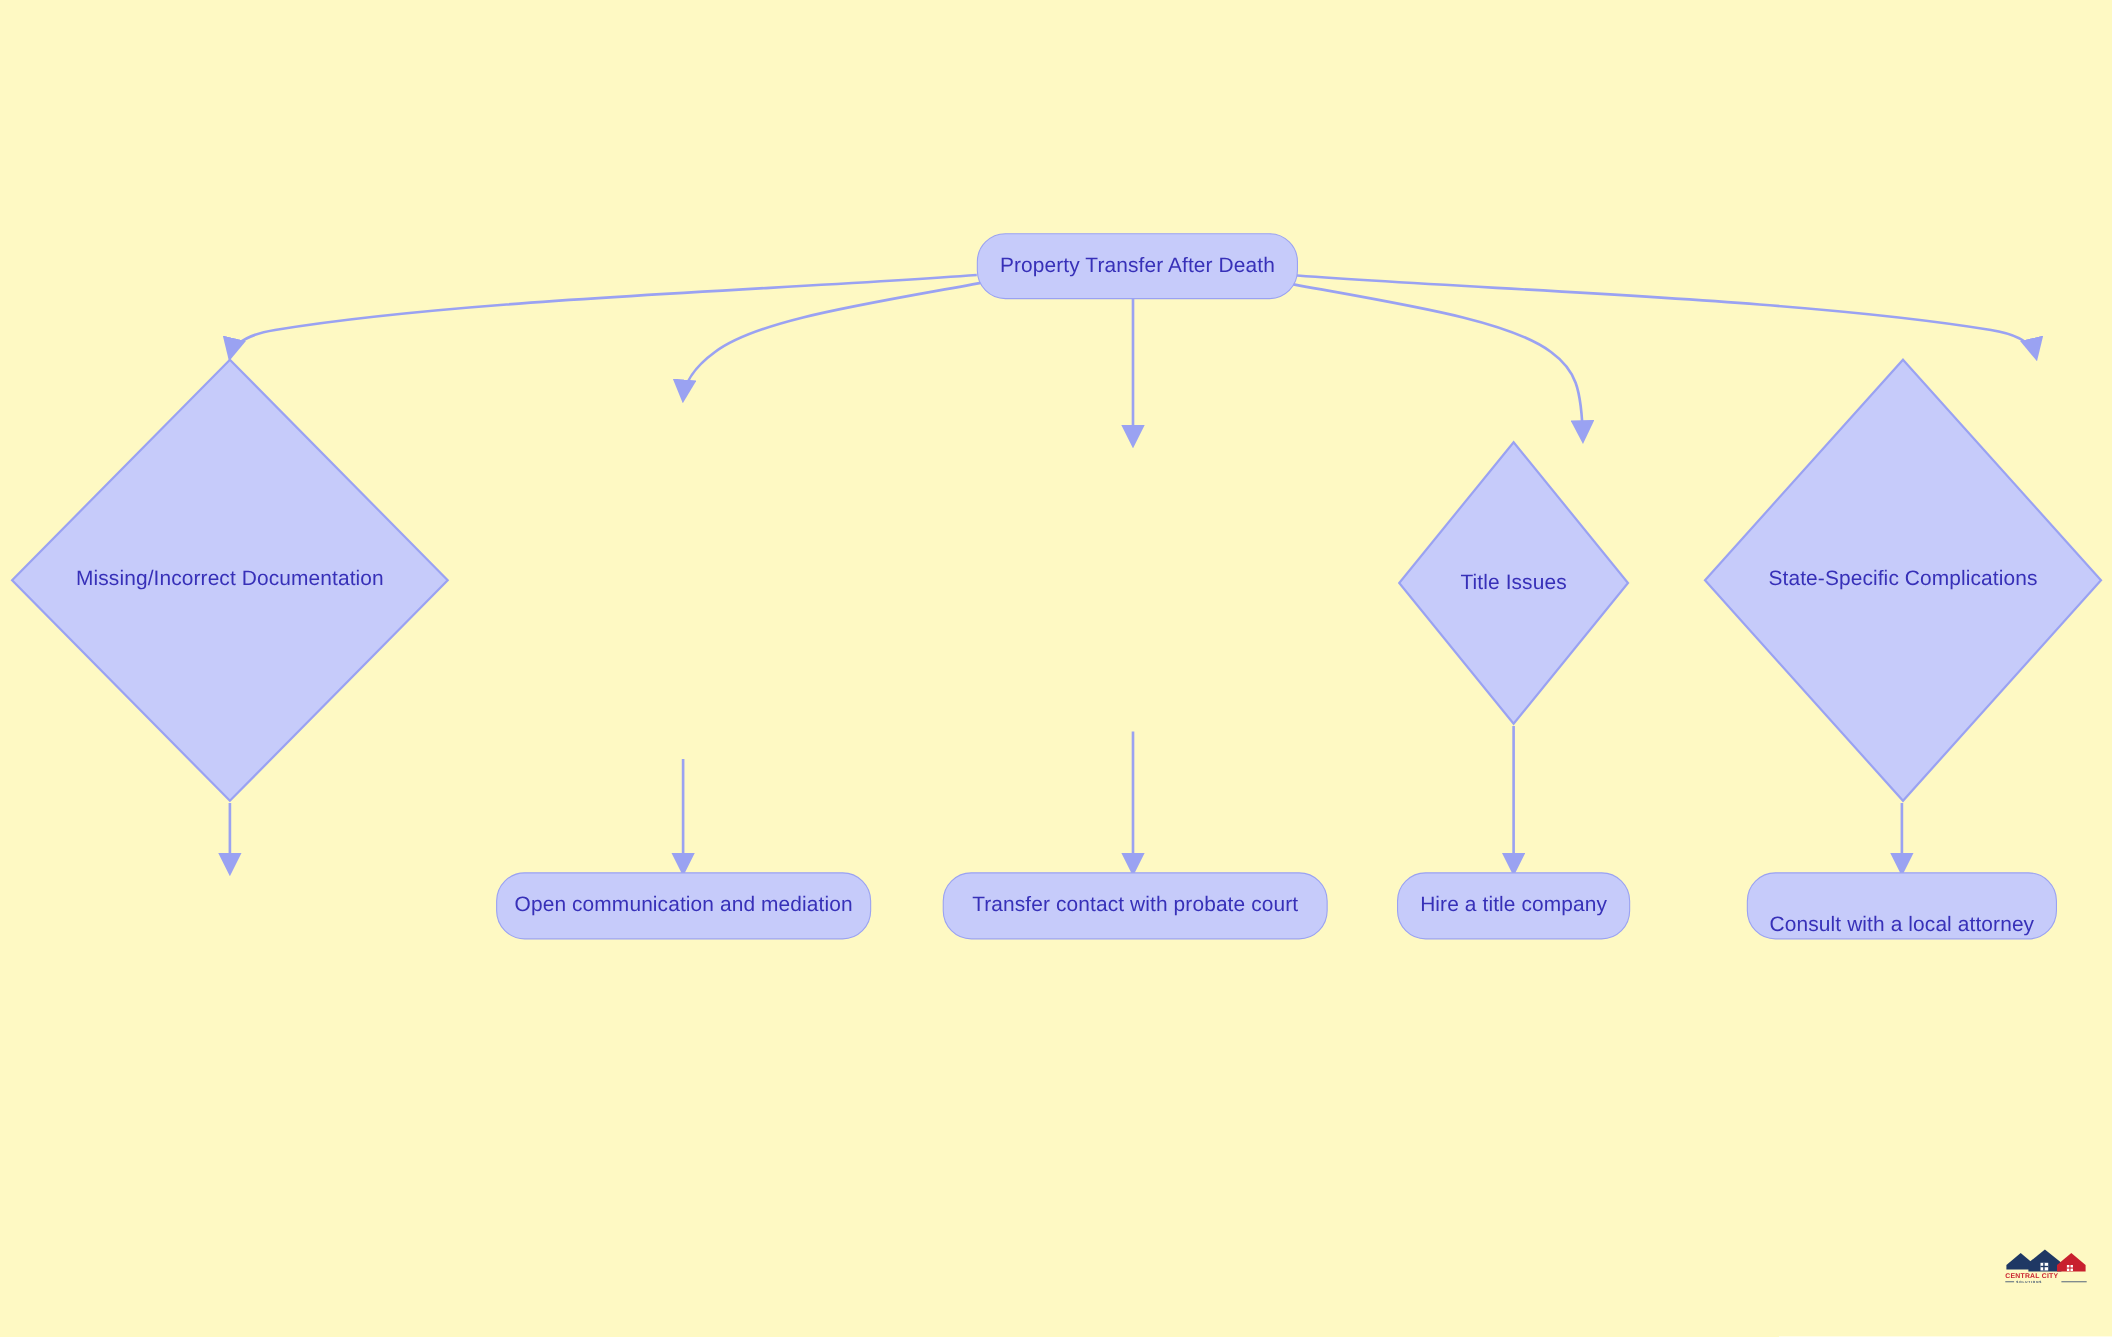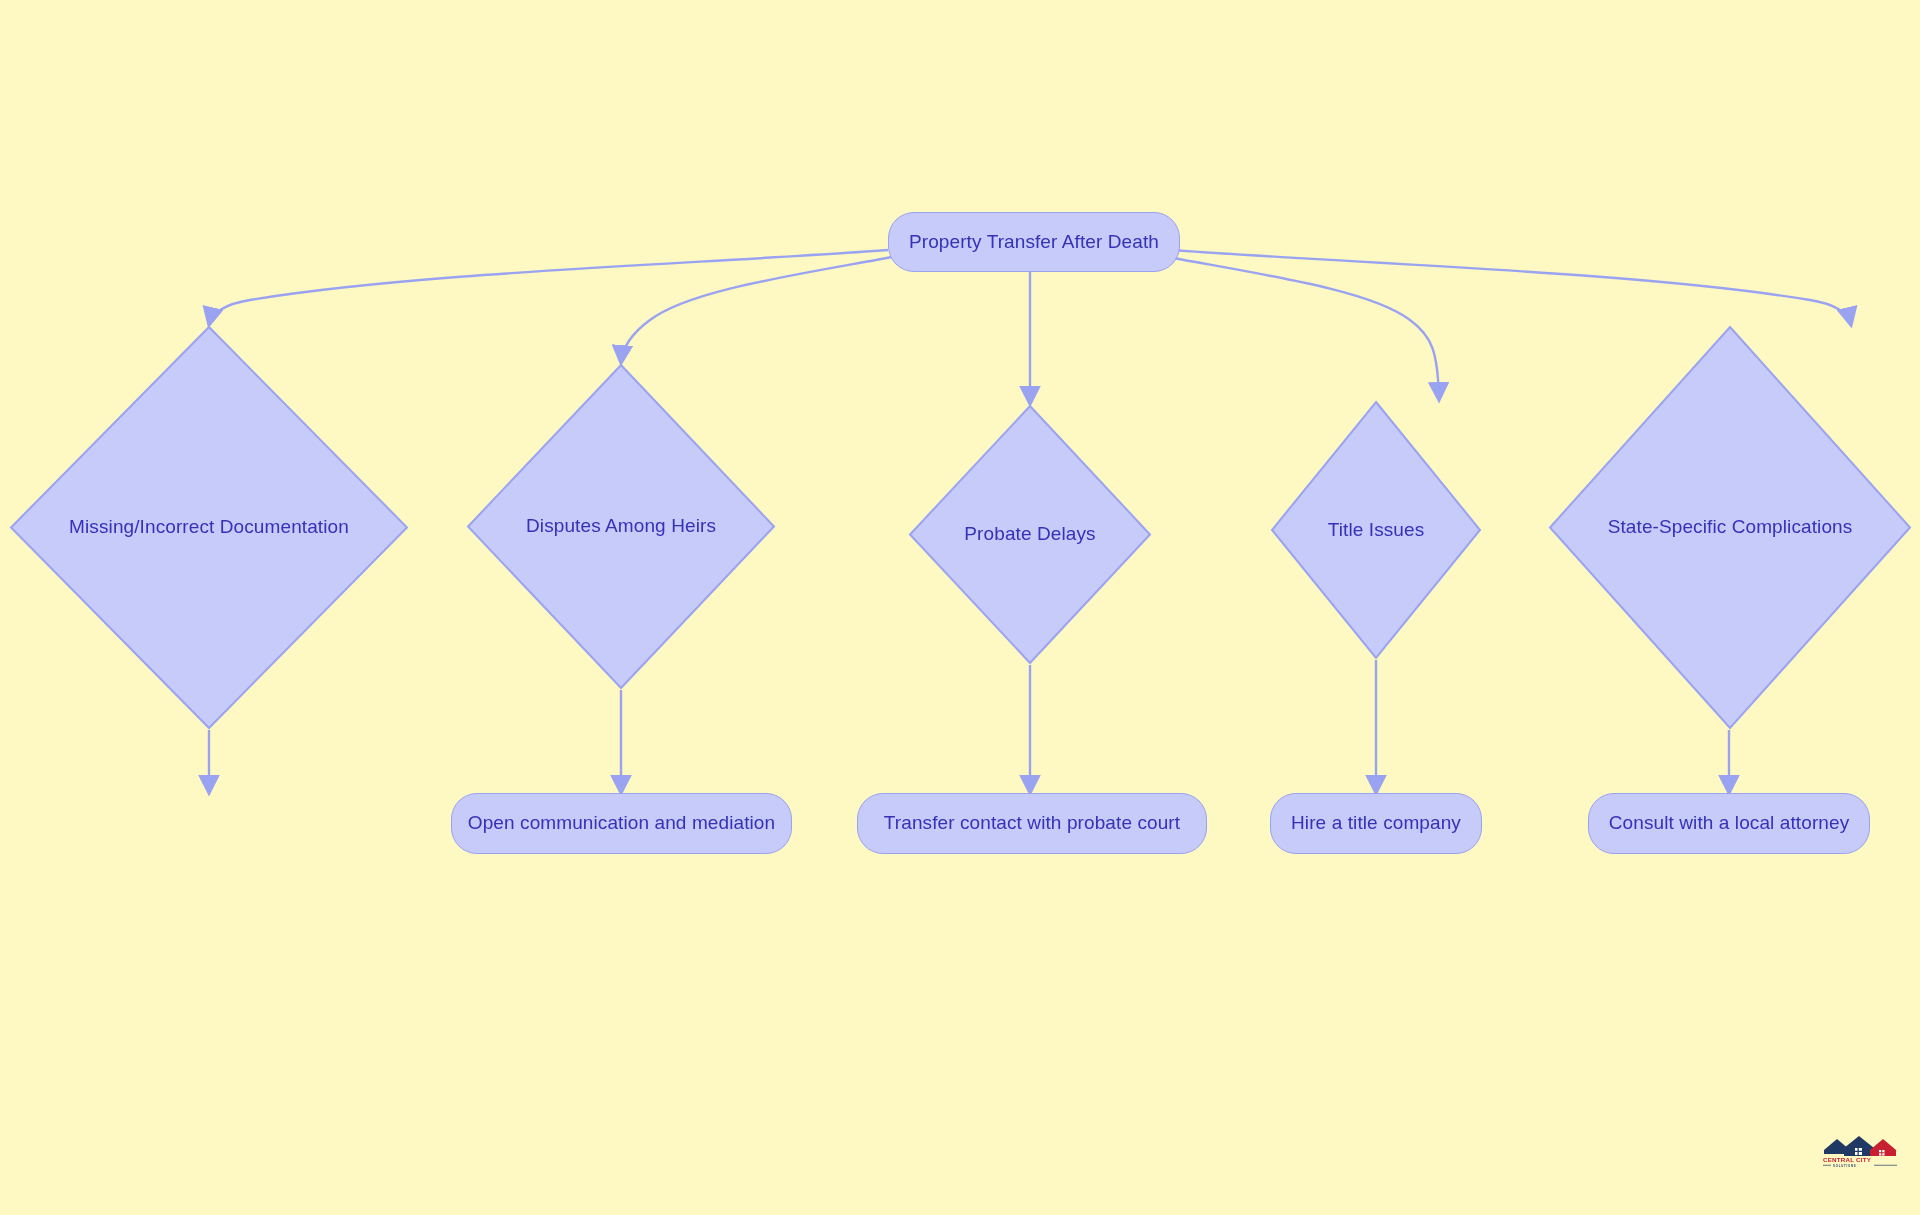--- a/index.html
+++ b/index.html
@@ -114,37 +114,21 @@
 
   <div class="diamond-wrap" style="left:9px; top:325px; width:400px; height:405px;">
     <svg class="diamond-shape" viewBox="0 0 400 405" preserveAspectRatio="none">
       <polygon points="200,2 398,202.5 200,403 2,202.5" fill="#c6cbfa" stroke="#9aa2f2" stroke-width="2"></polygon>
     </svg>
     <div class="diamond-text">
       <span class="node-label">Missing/Incorrect Documentation</span>
     </div>
   </div>
 
-  <div class="diamond-wrap" style="left:466px; top:363px; width:310px; height:327px;">
-    <svg class="diamond-shape" viewBox="0 0 310 327" preserveAspectRatio="none">
-      <polygon points="155,2 308,163.5 155,325 2,163.5" fill="#c6cbfa" stroke="#9aa2f2" stroke-width="2"></polygon>
-    </svg>
-    <div class="diamond-text">
-      <span class="node-label">Disputes Among Heirs</span>
-    </div>
-  </div>
 
-  <div class="diamond-wrap" style="left:908px; top:404px; width:244px; height:261px;">
-    <svg class="diamond-shape" viewBox="0 0 244 261" preserveAspectRatio="none">
-      <polygon points="122,2 242,130.5 122,259 2,130.5" fill="#c6cbfa" stroke="#9aa2f2" stroke-width="2"></polygon>
-    </svg>
-    <div class="diamond-text">
-      <span class="node-label">Probate Delays</span>
-    </div>
-  </div>
 
   <div class="diamond-wrap" style="left:1270px; top:400px; width:212px; height:260px;">
     <svg class="diamond-shape" viewBox="0 0 212 260" preserveAspectRatio="none">
       <polygon points="106,2 210,130 106,258 2,130" fill="#c6cbfa" stroke="#9aa2f2" stroke-width="2"></polygon>
     </svg>
     <div class="diamond-text">
       <span class="node-label">Title Issues</span>
     </div>
   </div>
 
@@ -163,21 +147,21 @@
   </div>
 
   <div class="node capsule" style="left:857px; top:793px; width:350px; height:61px;">
     <span class="node-label">Transfer contact with probate court</span>
   </div>
 
   <div class="node capsule" style="left:1270px; top:793px; width:212px; height:61px;">
     <span class="node-label">Hire a title company</span>
   </div>
 
-  <div class="node capsule" style="left:1588px; top:793px; width:282px; height:61px;">
+  <div class="node capsule" style="left:1588px; top:793px; width:282px; height:61px;align-items:flex-end;">
     <span class="node-label">Consult with a local attorney</span>
   </div>
 
   <svg id="logo" viewBox="0 0 152 76" xmlns="http://www.w3.org/2000/svg" style="left:1822px; top:1131px;">
 
     <path d="M4 38 L30 16 L56 38 L56 46 L4 46 Z" fill="#1f3864"></path>
 
     <path d="M44 34 L74 10 L104 34 L104 50 L44 50 Z" fill="#1f3864"></path>
     <rect x="66" y="34" width="14" height="14" fill="#ffffff"></rect>
     <rect x="71" y="34" width="2.5" height="14" fill="#1f3864"></rect>

